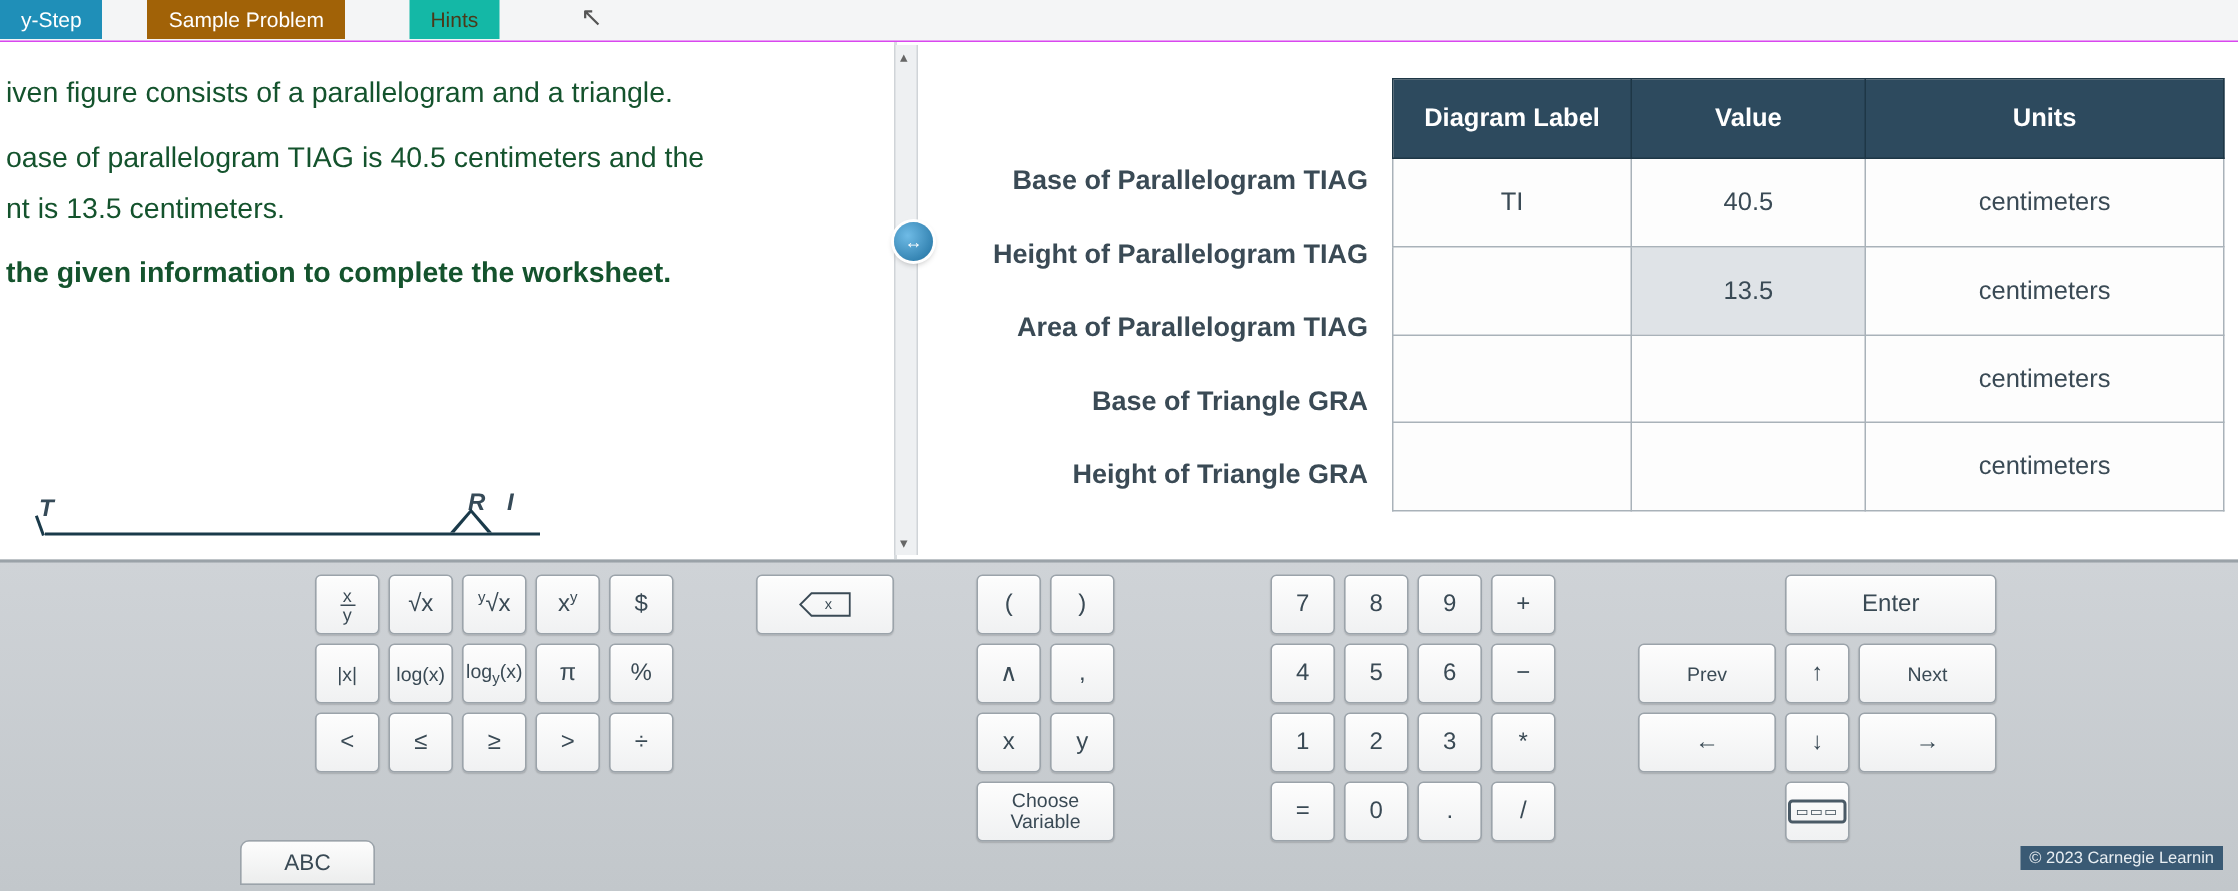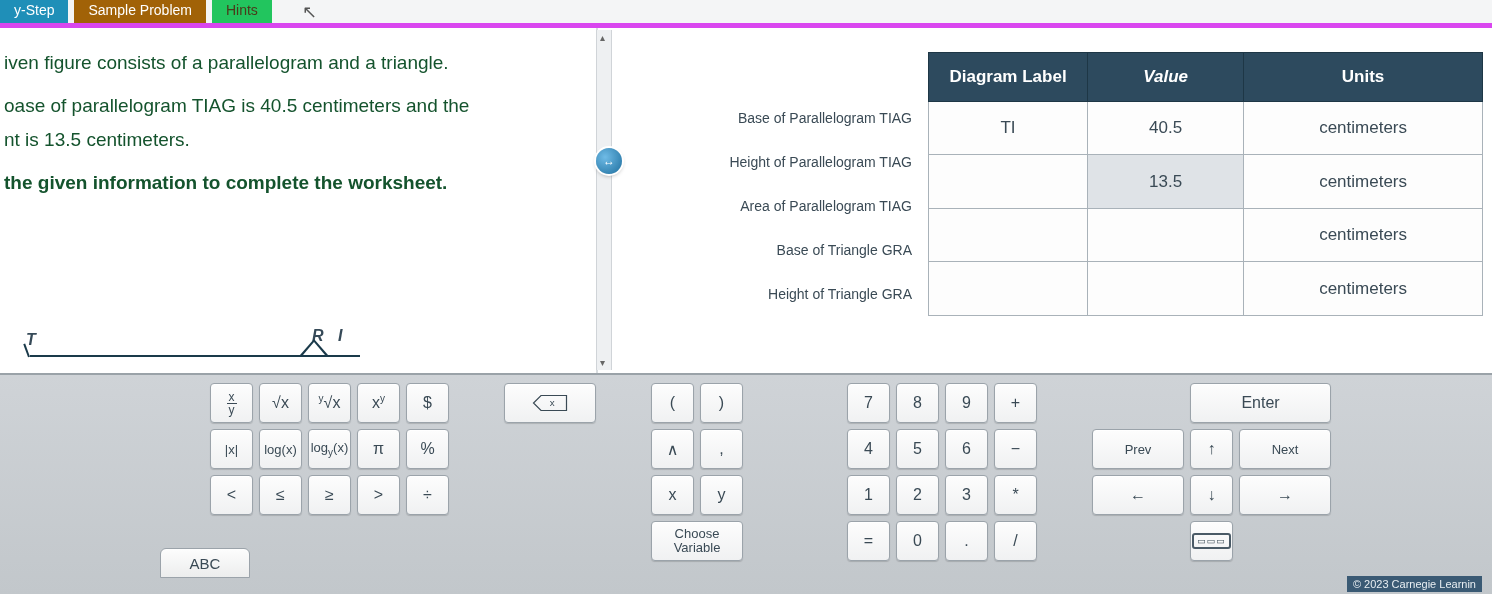--- a/index.html
+++ b/index.html
@@ -1,23 +1,23 @@
 <!DOCTYPE html>
 <html><head>
 <meta charset="utf-8">
 <style>
   * { box-sizing: border-box; margin: 0; padding: 0; font-family: "Segoe UI", Arial, sans-serif; }
   body { width: 1492px; height: 594px; background: #c8ccd0; overflow: hidden; position: relative; }
 
   
-  .top-tabs { display: flex; align-items: flex-end; height: 28px; background: #f4f5f6; border-bottom: 5px solid #d946ef; }
+  .top-tabs { display: flex; align-items: flex-start; height: 28px; background: #f4f5f6; border-bottom: 1px solid #d946ef; gap: 24px; }
   .tab { height: 26px; padding: 4px 14px; font-size: 14px; color: #fff; display: flex; align-items: center; }
   .tab-step { background: #1f8fb8; }
   .tab-sample { background: #a16207; margin-left: 6px; }
-  .tab-hints { background: #22c55e; color: #4a3a1a; margin-left: 6px; }
+  .tab-hints { background: #14b8a6; color: #4a3a1a; margin-left: 19px; }
   .cursor-icon { margin-left: 30px; font-size: 18px; color: #555; }
 
   
   .content { display: flex; background: #fff; height: 345px; }
   .left-panel { flex: 0 0 598px; padding: 14px 14px 0 0; border-right: 2px solid #d9dde0; position: relative; }
   .left-panel p { font-size: 19px; color: #14532d; line-height: 1.55; margin: 6px 0 14px 4px; }
   .left-panel .bold { font-weight: 600; }
 
   .diagram { position: absolute; bottom: 0; left: 20px; width: 360px; height: 40px; }
   .diag-label { position: absolute; font-style: italic; font-weight: 600; font-size: 16px; color: #364a58; }
@@ -29,42 +29,42 @@
   .diag-tri { position: absolute; left: 280px; top: 6px; width: 0; height: 0; border-left: 14px solid transparent; border-right: 14px solid transparent; border-bottom: 16px solid #1a3a4a; }
   .diag-tri-inner { position: absolute; left: 283px; top: 9px; width: 0; height: 0; border-left: 11px solid transparent; border-right: 11px solid transparent; border-bottom: 13px solid #fff; }
 
   
   .scroll-rail { position: absolute; left: 596px; top: 30px; width: 16px; height: 340px; background: #eef0f2; border-left: 1px solid #d0d4d8; border-right: 1px solid #d0d4d8; }
   .scroll-up { position: absolute; top: 2px; left: 3px; font-size: 10px; color: #666; }
   .scroll-dn { position: absolute; bottom: 2px; left: 3px; font-size: 10px; color: #666; }
 
   .right-panel { flex: 1; padding: 24px 6px 0 40px; position: relative; }
   .togglebadge { position: absolute; left: -2px; top: 120px; width: 26px; height: 26px; border-radius: 50%; background: radial-gradient(circle at 35% 35%, #6fbbe6, #1d6e9e); color: #fff; font-size: 12px; display:flex;align-items:center;justify-content:center; box-shadow:0 0 0 2px #fff,0 2px 4px rgba(0,0,0,.3);}
-  .row-label { flex: 0 0 290px; text-align: right; padding: 14px 16px 14px 0; font-size: 14px; font-weight: 400; color: #3a4a55; }
+  .row-label { flex: 0 0 290px; text-align: right; padding: 14px 16px 14px 0; font-size: 18px; font-weight: 700; color: #3a4a55; }
   table.data { border-collapse: collapse; width: 555px; }
   table.data th { background: #2d4a5e; color: #fff; font-size: 17px; font-weight: 600; padding: 10px 0; border: 1px solid #1e3746; }
   table.data td { border: 1px solid #a9b2b9; text-align: center; font-size: 17px; color: #3a4a55; padding: 12px 16px; background: #fdfdfd; }
-  .col-diag { width: 160px; } .col-val { width: 157px; font-style: italic; } .col-unit { width: 240px; }
+  .col-diag { width: 160px; } .col-val { width: 157px; } .col-unit { width: 240px; }
   .val-hl { background: #dfe3e7 !important; }
   .bold-cell { font-weight: 400; }
 
   
   .keypad { position: absolute; left: 0; right: 0; top: 373px; bottom: 0; background: linear-gradient(#cfd3d7,#c2c7cb); border-top: 2px solid #9aa2a8; padding: 8px 14px 4px 14px; }
   .kgrid { display: grid; grid-template-columns: repeat(30, 1fr); grid-auto-rows: 40px; gap: 6px; align-items: stretch; }
   .key { background: linear-gradient(#fdfdfd,#f0f1f2); border: 1px solid #9ba3aa; border-radius: 4px; display: flex; align-items: center; justify-content: center; font-size: 16px; color: #3a4a55; box-shadow: inset 0 1px 0 #fff, 0 1px 1px rgba(0,0,0,.15); cursor: pointer; }
   .key.small { font-size: 13px; }
   .key.wide { grid-column: span 2; }
   .key.enter { grid-column: span 3; font-size: 16px; }
   .key.nav { grid-column: span 2; }
   .sp1 { grid-column: span 1; visibility: hidden; }
-  .abc-key { position: absolute; left: 160px; bottom: 16px; width: 90px; height: 30px; background: linear-gradient(#fdfdfd,#eceded); border: 1px solid #9ba3aa; border-top-left-radius: 6px; border-top-right-radius: 6px; display:flex;align-items:center;justify-content:center; font-size:15px; color:#3a4a55; }
+  .abc-key { position: absolute; left: 160px; bottom: 4px; width: 90px; height: 30px; background: linear-gradient(#fdfdfd,#eceded); border: 1px solid #9ba3aa; border-top-left-radius: 6px; border-top-right-radius: 6px; display:flex;align-items:center;justify-content:center; font-size:15px; color:#3a4a55; }
   .backspace-x { display:flex; align-items:center; }
   .backspace-x svg { width:36px; height:20px; }
   .kbd-icon { border: 2px solid #4a5a66; border-radius:3px; padding:1px 3px; font-size:9px; letter-spacing:1px; }
-  .copyright { position: absolute; right: 10px; bottom: 2px; font-size: 11px; color: #e8eef2; background: #3a5a74; padding: 2px 6px; }
+  .copyright { position: absolute; right: 10px; bottom: 14px; font-size: 11px; color: #e8eef2; background: #3a5a74; padding: 2px 6px; }
 
   .frac { display:inline-flex; flex-direction:column; align-items:center; font-size:12px; line-height:1;}
   .frac .num { border-bottom:1px solid #3a4a55; padding:0 2px;}
   .sup { font-size:10px; vertical-align: super;}
   .sub { font-size:10px; vertical-align: sub;}
 </style>
 </head>
 <body>
 
 <div class="top-tabs">

